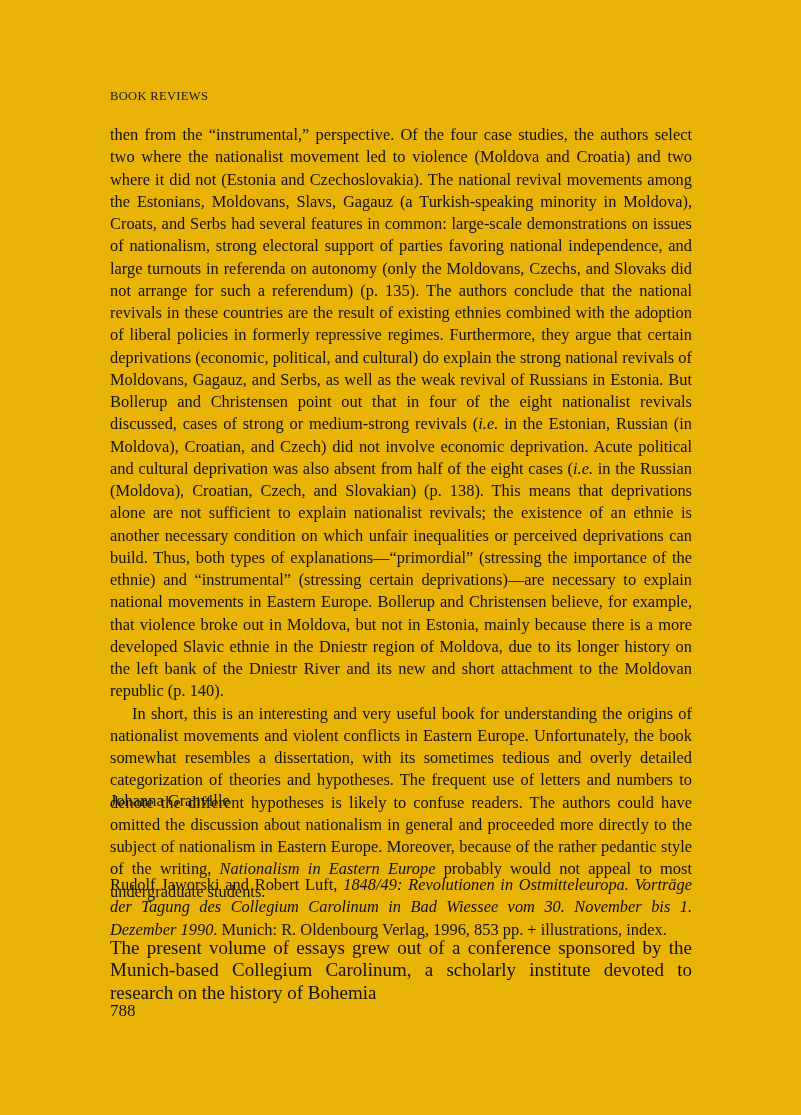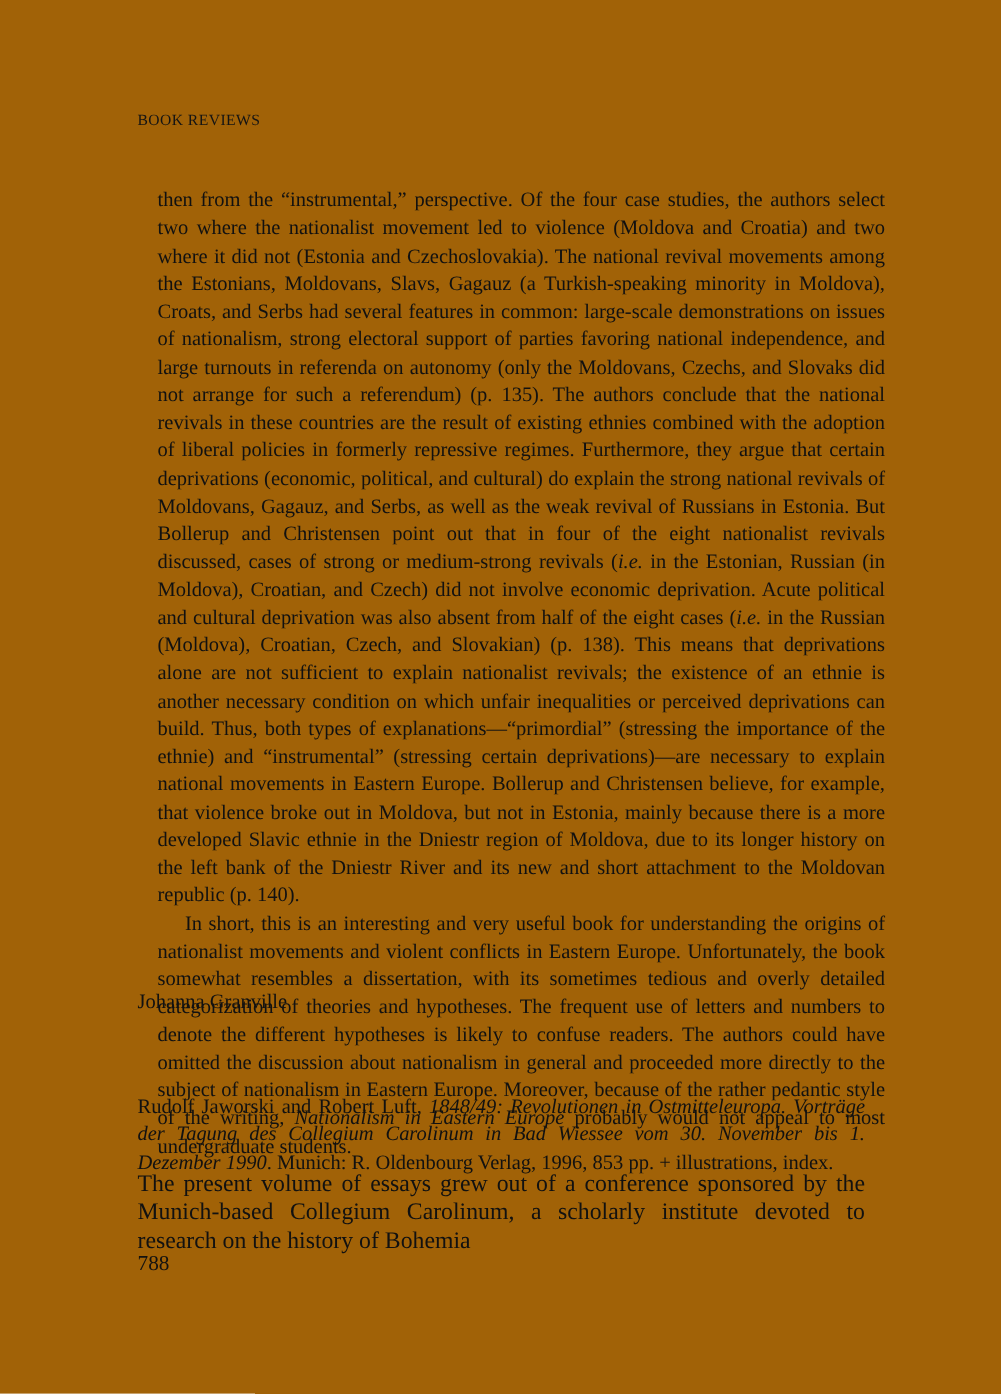--- a/index.html
+++ b/index.html
@@ -7,44 +7,43 @@
     margin: 0;
     padding: 0;
     background: #ffffff;
   }
 
   #page {
     position: relative;
     width: 801px;
     height: 1115px;
     margin: 0;
-    background: #a16207;
+    background: #eab308;
     font-family: "Liberation Serif", "DejaVu Serif", serif;
     color: #111111;
     overflow: hidden;
   }
 
   
   .running-head {
     position: absolute;
     left: 110px;
     top: 89px;
     font-size: 12.5px;
     letter-spacing: 0.35px;
     color: #141414;
     white-space: nowrap;
   }
 
   
   .body-block {
     position: absolute;
-    left: 126px;
+    left: 110px;
     top: 124px;
     width: 582px;
-    margin-top: 25px;
   }
 
   p.para {
     margin: 0;
     font-size: 16.4px;
     line-height: 22.25px;
     text-align: justify;
     text-justify: inter-word;
     color: #111111;
     hyphens: manual;

